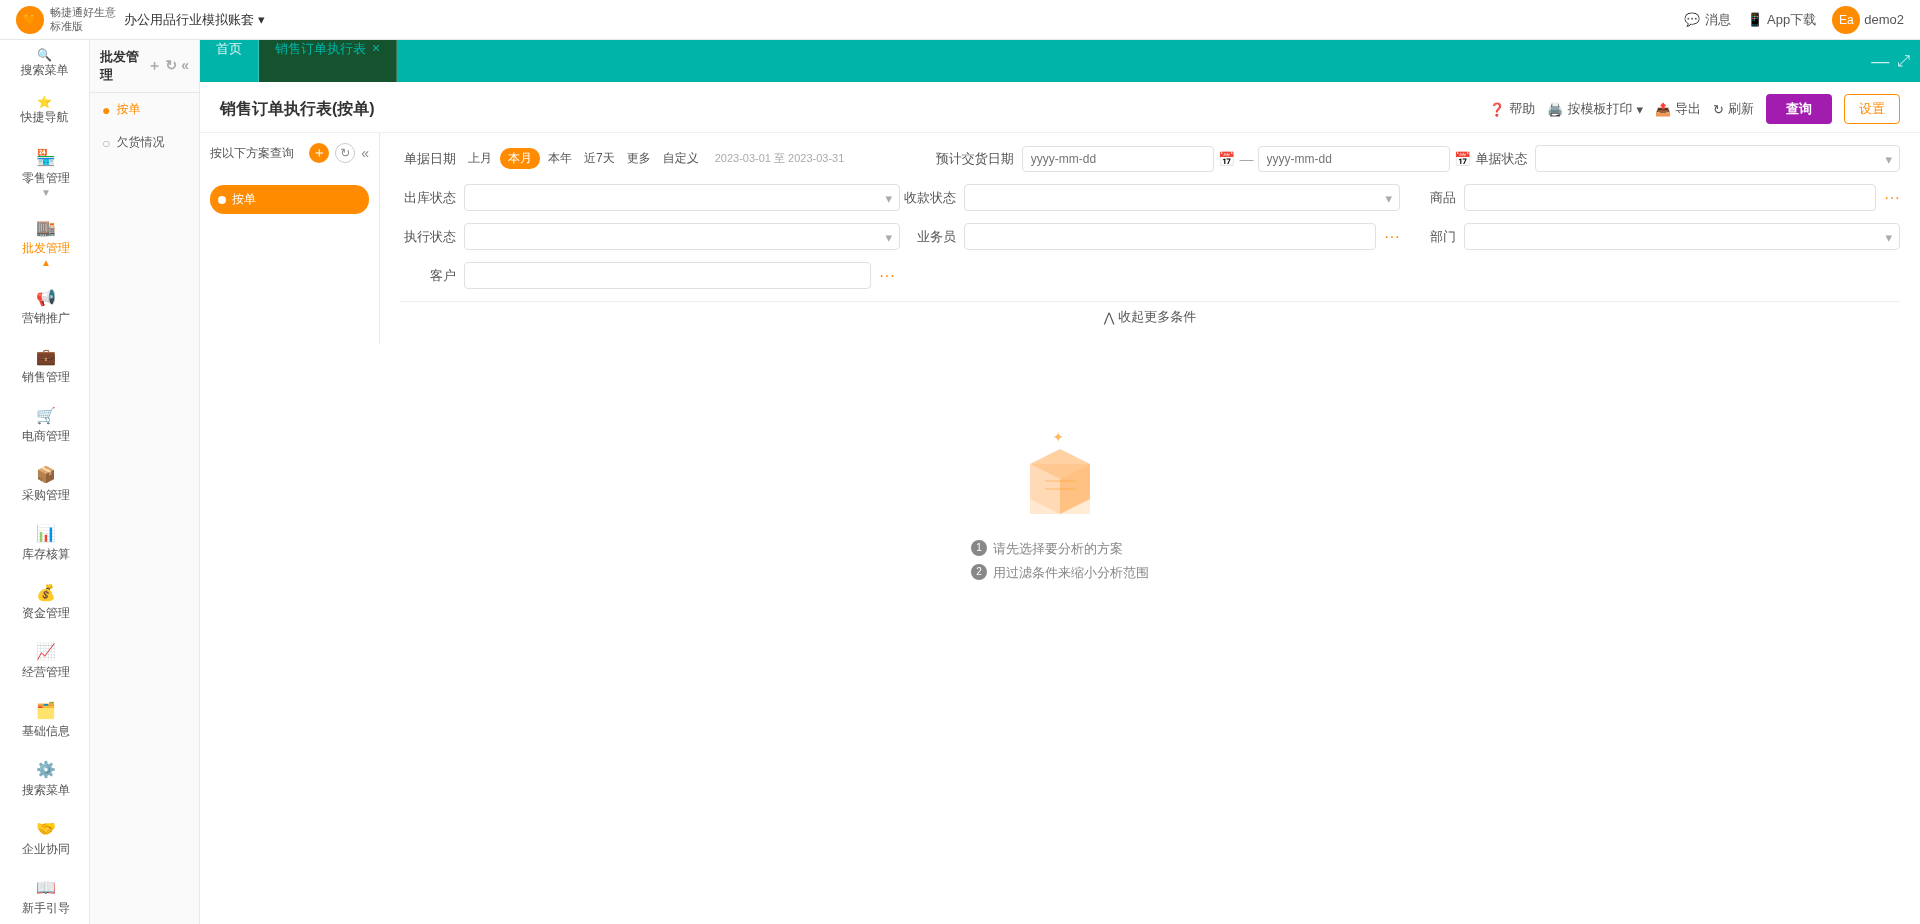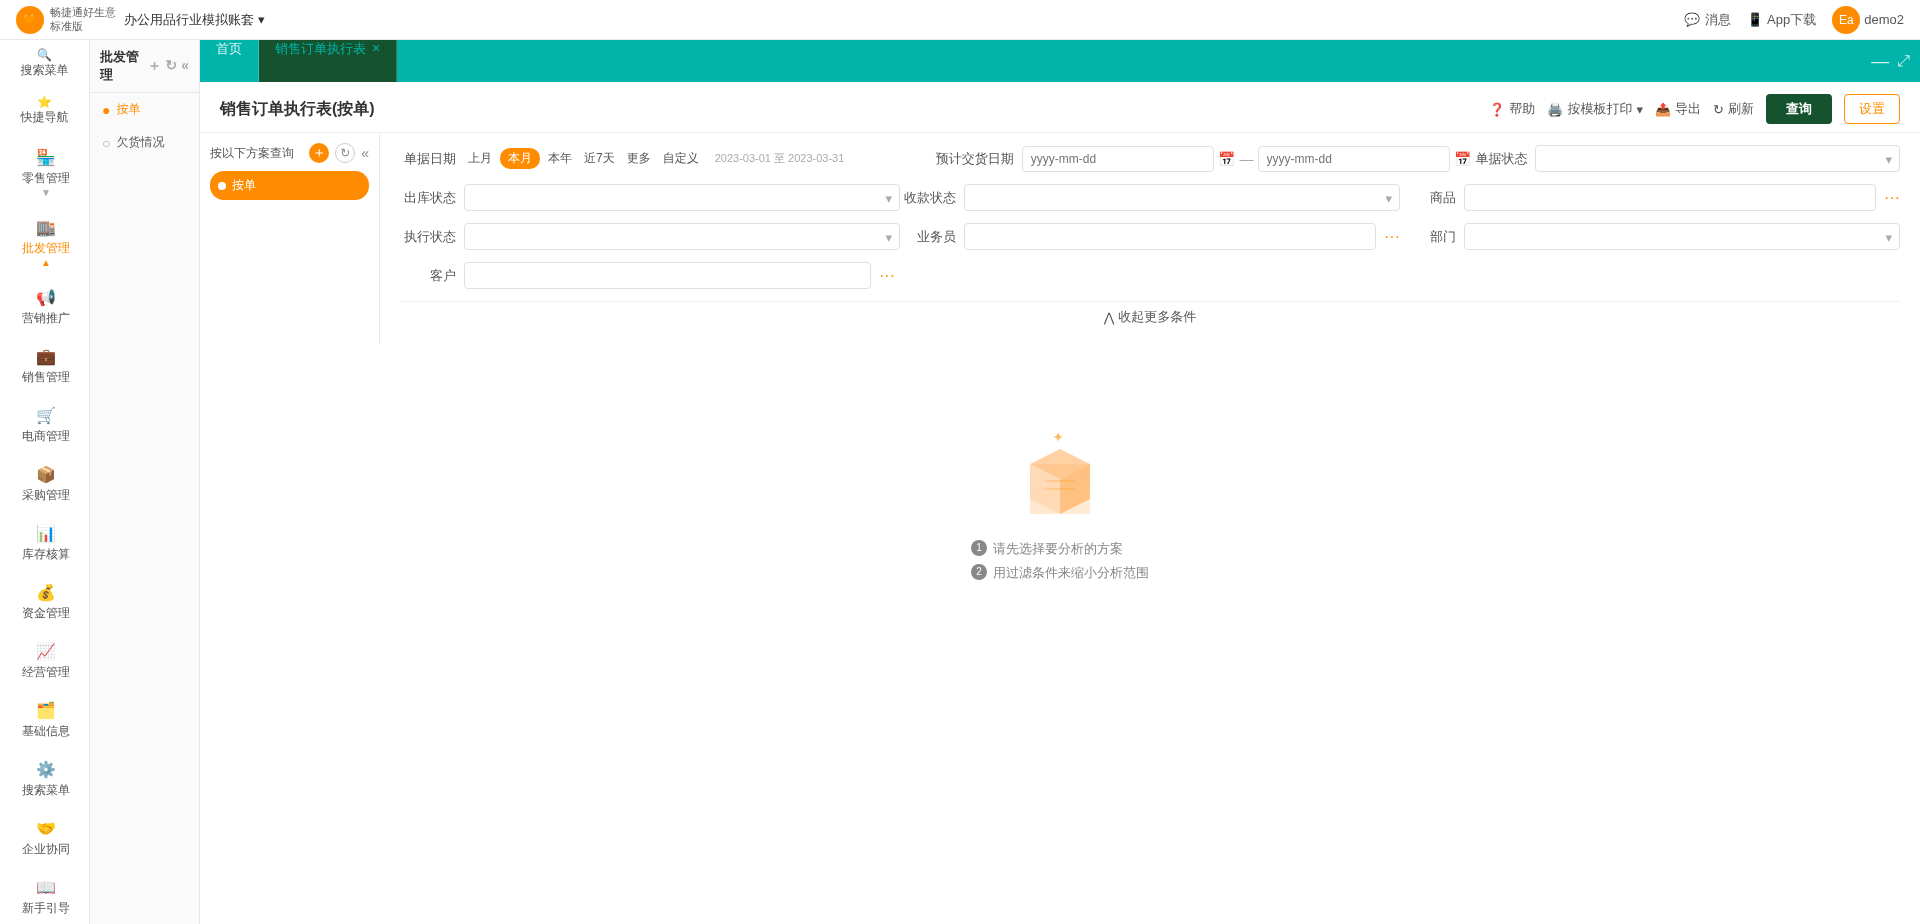--- a/index.html
+++ b/index.html
@@ -120,21 +120,21 @@
       align-items: center;
       justify-content: space-between;
       padding: 12px 20px 8px 20px;
       background: #fff;
       border-bottom: 1px solid #f0f0f0;
     }
     .page-title { font-size: 16px; color: #333; font-weight: bold; }
     .page-actions { display: flex; align-items: center; gap: 12px; color: #555; font-size: 13px; }
     .page-actions-item { display: flex; align-items: center; gap: 4px; cursor: pointer; color: #555; }
     .btn-query {
-      background: #14532d;
+      background: #a21caf;
       color: #fff;
       border: none;
       border-radius: 4px;
       padding: 6px 20px;
       font-size: 13px;
       cursor: pointer;
       font-weight: bold;
     }
     .btn-settings {
       background: #fff;
@@ -153,21 +153,21 @@
     }
     .filter-left {
       width: 180px;
       border-right: 1px solid #e8e8e8;
       padding: 10px;
       flex-shrink: 0;
     }
     .filter-left-title {
       font-size: 12px;
       color: #555;
-      margin-bottom: 8px;
+      margin-bottom: 22px;
       display: flex;
       align-items: center;
       gap: 4px;
     }
     .filter-left-actions { display: flex; align-items: center; gap: 6px; margin-left: auto; }
     .filter-add-btn { width: 20px; height: 20px; border-radius: 50%; background: #ff8c00; color: #fff; display: flex; align-items: center; justify-content: center; cursor: pointer; font-size: 14px; }
     .filter-refresh-btn { width: 20px; height: 20px; border-radius: 50%; border: 1px solid #ccc; display: flex; align-items: center; justify-content: center; cursor: pointer; font-size: 12px; color: #888; }
     .filter-collapse-btn { color: #888; cursor: pointer; font-size: 14px; }
     .filter-left-item {
       display: flex;

